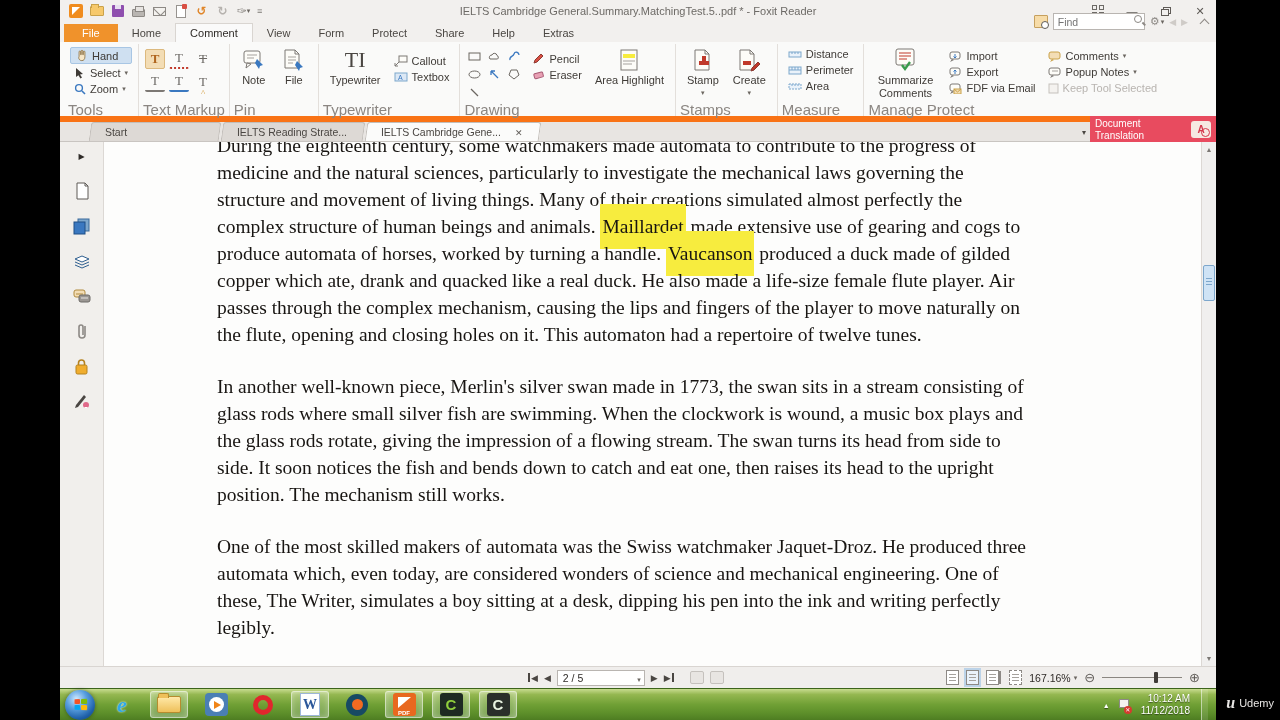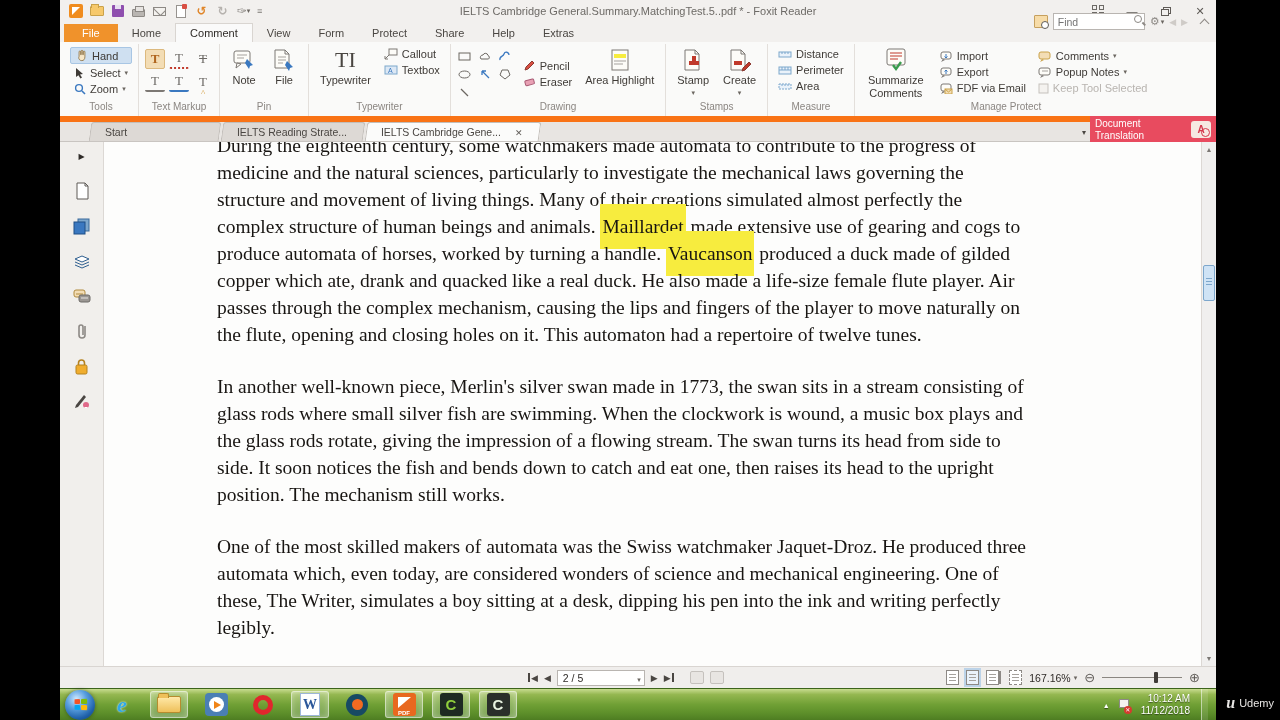--- a/index.html
+++ b/index.html
@@ -54,21 +54,21 @@
   .mag:before { content:""; position:absolute; left:7px; top:7px; width:4px; height:1.5px; background:#8d8985; transform:rotate(45deg); }
   .gear { color:#8d8985; font-size:11px; display:flex; align-items:center; gap:1px;}
   .navarrow { color:#cfcbc7; font-size:9px; }
   .chev-up { width:7px; height:7px; border-left:1.5px solid #8d8985; border-top:1.5px solid #8d8985; transform:rotate(45deg); margin-left:8px; margin-top:3px;}
 
   
   .ribbon { height:80px; background:#fafaf9; border-bottom:6px solid #f97316; display:flex; align-items:stretch; padding:2px 2px 0 4px; }
   .rgroup { display:flex; flex-direction:column; padding:0 4px; }
   .rgroup + .rgroup { border-left:1px solid #e3dfdb; }
   .gbody { flex:1; display:flex; align-items:flex-start; gap:4px; padding:3px 2px 0 2px; }
-  .glabel { height:15px; text-align:center; color:#8b8682; font-size:10px; }
+  .glabel { height:15px; color:#8b8682; font-size:15px; }
   .vcol { display:flex; flex-direction:column; gap:2px; }
   .smallbtn { display:flex; align-items:center; gap:4px; font-size:11px; color:#3f3b37; padding:1px 4px; border-radius:2px; white-space:nowrap; }
   .smallbtn.sel { background:#cfe0f1; border:1px solid #a8c6e4; }
   .bigbtn { display:flex; flex-direction:column; align-items:center; justify-content:flex-start; font-size:11px; color:#3f3b37; padding:1px 5px; gap:2px; text-align:center; line-height:1.15; }
   .caret { font-size:7px; color:#6b6661; }
   .dis { color:#b8b4b0; }
   .icon16 { width:16px; height:16px; display:flex; align-items:center; justify-content:center; }
   .icon24 { width:26px; height:24px; display:flex; align-items:center; justify-content:center; }
 
   
@@ -310,21 +310,21 @@
         </div>
         <div class="glabel">Pin</div>
       </div>
 
       <div class="rgroup">
         <div class="gbody">
           <span class="bigbtn">
             <span style="font-family:'Liberation Serif',serif;font-size:22px;color:#4a4642;line-height:24px;">TI</span>
             <span>Typewriter</span>
             </span>
-          <div class="vcol" style="margin-top:0;">
+          <div class="vcol" style="margin-top:7px;">
             <span class="smallbtn">
               <svg class="ic" width="14" height="12" viewBox="0 0 14 12">
                   <rect x="5" y="1" width="8" height="6" fill="#fdfcf8" stroke="#7c7874"></rect>
                   <path d="M5 7L1 11M1 11h3M1 11V8" stroke="#7c7874" fill="none"></path>
                 </svg>
               <span>Callout</span>
               </span>
             <span class="smallbtn">
               <svg class="ic" width="14" height="12" viewBox="0 0 14 12">
                   <rect x="1" y="2" width="12" height="8" fill="#dce8f5" stroke="#7da7cc"></rect>
@@ -369,21 +369,21 @@
                 <svg class="ic" width="12" height="11" viewBox="0 0 12 11">
                   <path d="M3 1h6l2 5-5 4-5-4z" fill="none" stroke="#6b6661"></path>
                 </svg>
               </span>
             <span class="icon16">
                 <svg class="ic" width="11" height="11" viewBox="0 0 11 11">
                   <path d="M2 2l7 7" stroke="#6b6661" stroke-width="1.3"></path>
                 </svg>
               </span>
           </div>
-          <div class="vcol" style="margin-top:11px;">
+          <div class="vcol" style="margin-top:4px;">
             <span class="smallbtn">
               <svg class="ic" width="13" height="13" viewBox="0 0 13 13">
                   <path d="M2 11l1-3 6-6 2 2-6 6z" fill="#d94f43" stroke="#8d3a32"></path>
                 </svg>
               <span>Pencil</span>
               </span>
             <span class="smallbtn">
               <svg class="ic" width="13" height="11" viewBox="0 0 13 11">
                   <rect x="2" y="3" width="9" height="5" rx="1" transform="rotate(-15 6 5)" fill="#e8a0b4" stroke="#a85a74"></rect>
                 </svg>

